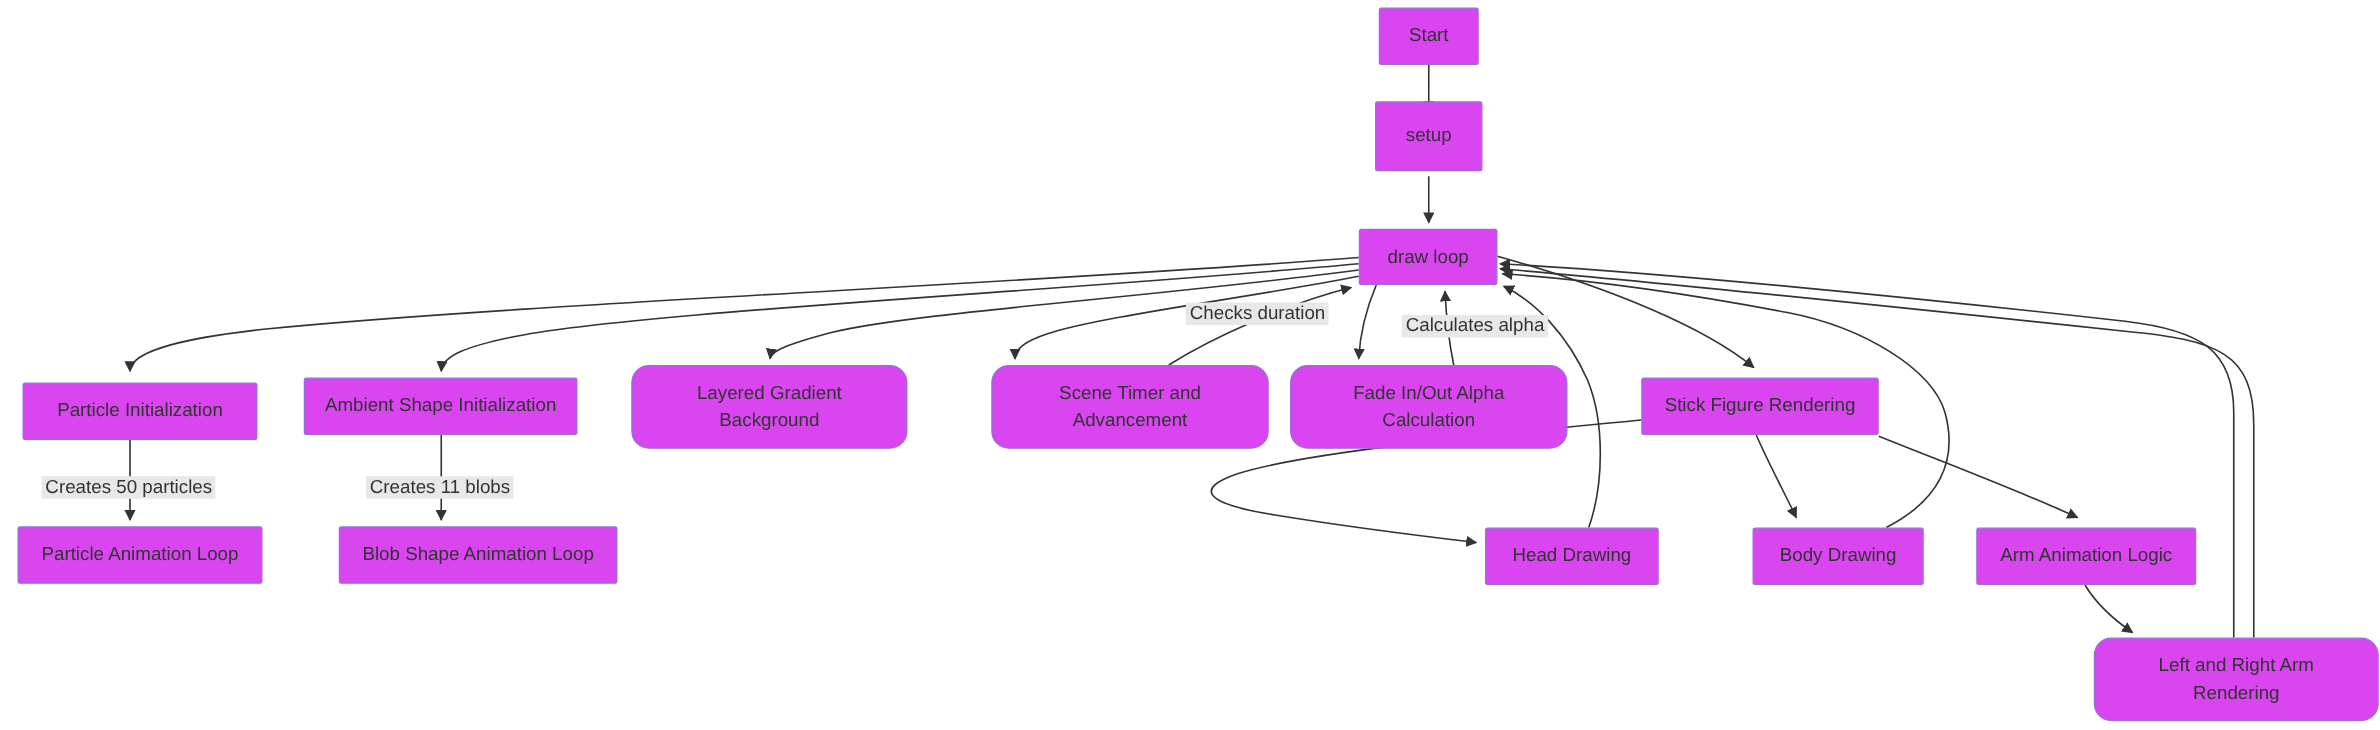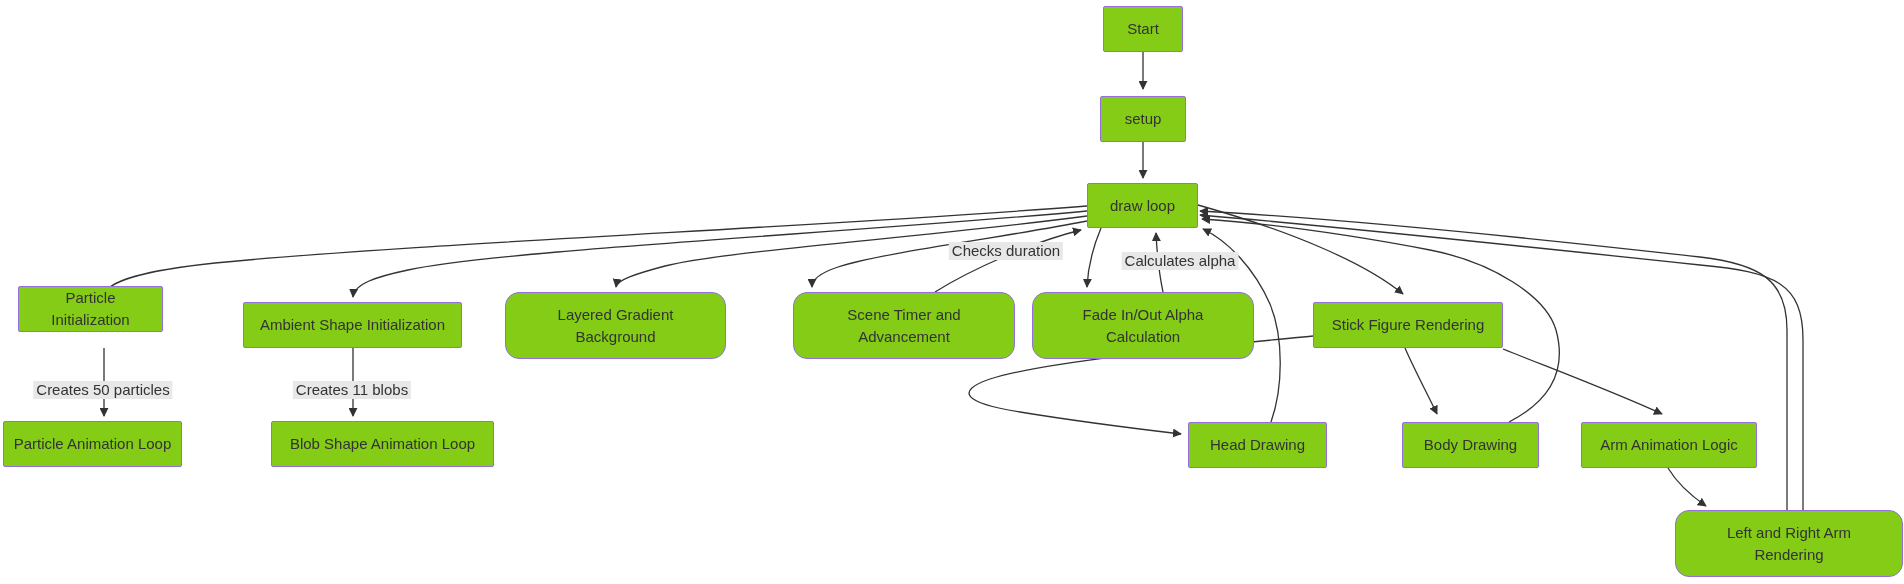--- a/index.html
+++ b/index.html
@@ -7,21 +7,21 @@
     position:relative;
     width:1904px;height:584px;
     background:#ffffff;
     font-family:"Liberation Sans", sans-serif;
     overflow:hidden;
   }
   #edges{position:absolute;left:0;top:0;width:1904px;height:584px;}
   .node{
     position:absolute;
     box-sizing:border-box;
-    background:#84cc16;
+    background:#d946ef;
     border:1px solid #9370DB;
     border-radius:2px;
     color:#333333;
     font-size:15px;
     line-height:22px;
     display:flex;
     align-items:center;
     justify-content:center;
     text-align:center;
     padding:0 8px;
@@ -32,29 +32,29 @@
     transform:translate(-50%,-50%);
     background:#e8e8e8;
     color:#333333;
     font-size:15px;
     line-height:18px;
     padding:0 3px;
     white-space:nowrap;
   }
   
   #n-start        {left:1103px;top:6px;  width:80px; height:46px;}
-  #n-setup        {left:1100px;top:96px; width:86px; height:46px;}
+  #n-setup        {left:1100px;top:81px; width:86px; height:56px;}
   #n-drawloop     {left:1087px;top:183px;width:111px;height:45px;}
-  #n-particleinit {left:18px;  top:286px;width:145px;height:46px;}
+  #n-particleinit {left:18px;  top:306px;width:188px;height:46px;}
   #n-ambientinit  {left:243px; top:302px;width:219px;height:46px;}
   #n-layeredbg    {left:505px; top:292px;width:221px;height:67px;}
   #n-scenetimer   {left:768px; top:292px;width:222px;height:67px;margin-left:25px;}
   #n-fadealpha    {left:1032px;top:292px;width:222px;height:67px;}
   #n-stickrender  {left:1313px;top:302px;width:190px;height:46px;}
-  #n-particleloop {left:3px;   top:421px;width:179px;height:46px;}
+  #n-particleloop {left:14px;   top:421px;width:196px;height:46px;}
   #n-blobloop     {left:243px; top:421px;width:223px;height:46px;margin-left:28px;}
   #n-headdraw     {left:1188px;top:422px;width:139px;height:46px;}
   #n-bodydraw     {left:1402px;top:422px;width:137px;height:46px;}
   #n-armlogic     {left:1581px;top:422px;width:176px;height:46px;}
   #n-armrender    {left:1675px;top:510px;width:228px;height:67px;}
   
   #l-creates-particles{left:103px; top:390px;}
   #l-creates-blobs    {left:352px; top:390px;}
   #l-checks-duration  {left:1006px;top:251px;}
   #l-calculates-alpha {left:1180px;top:261px;}

